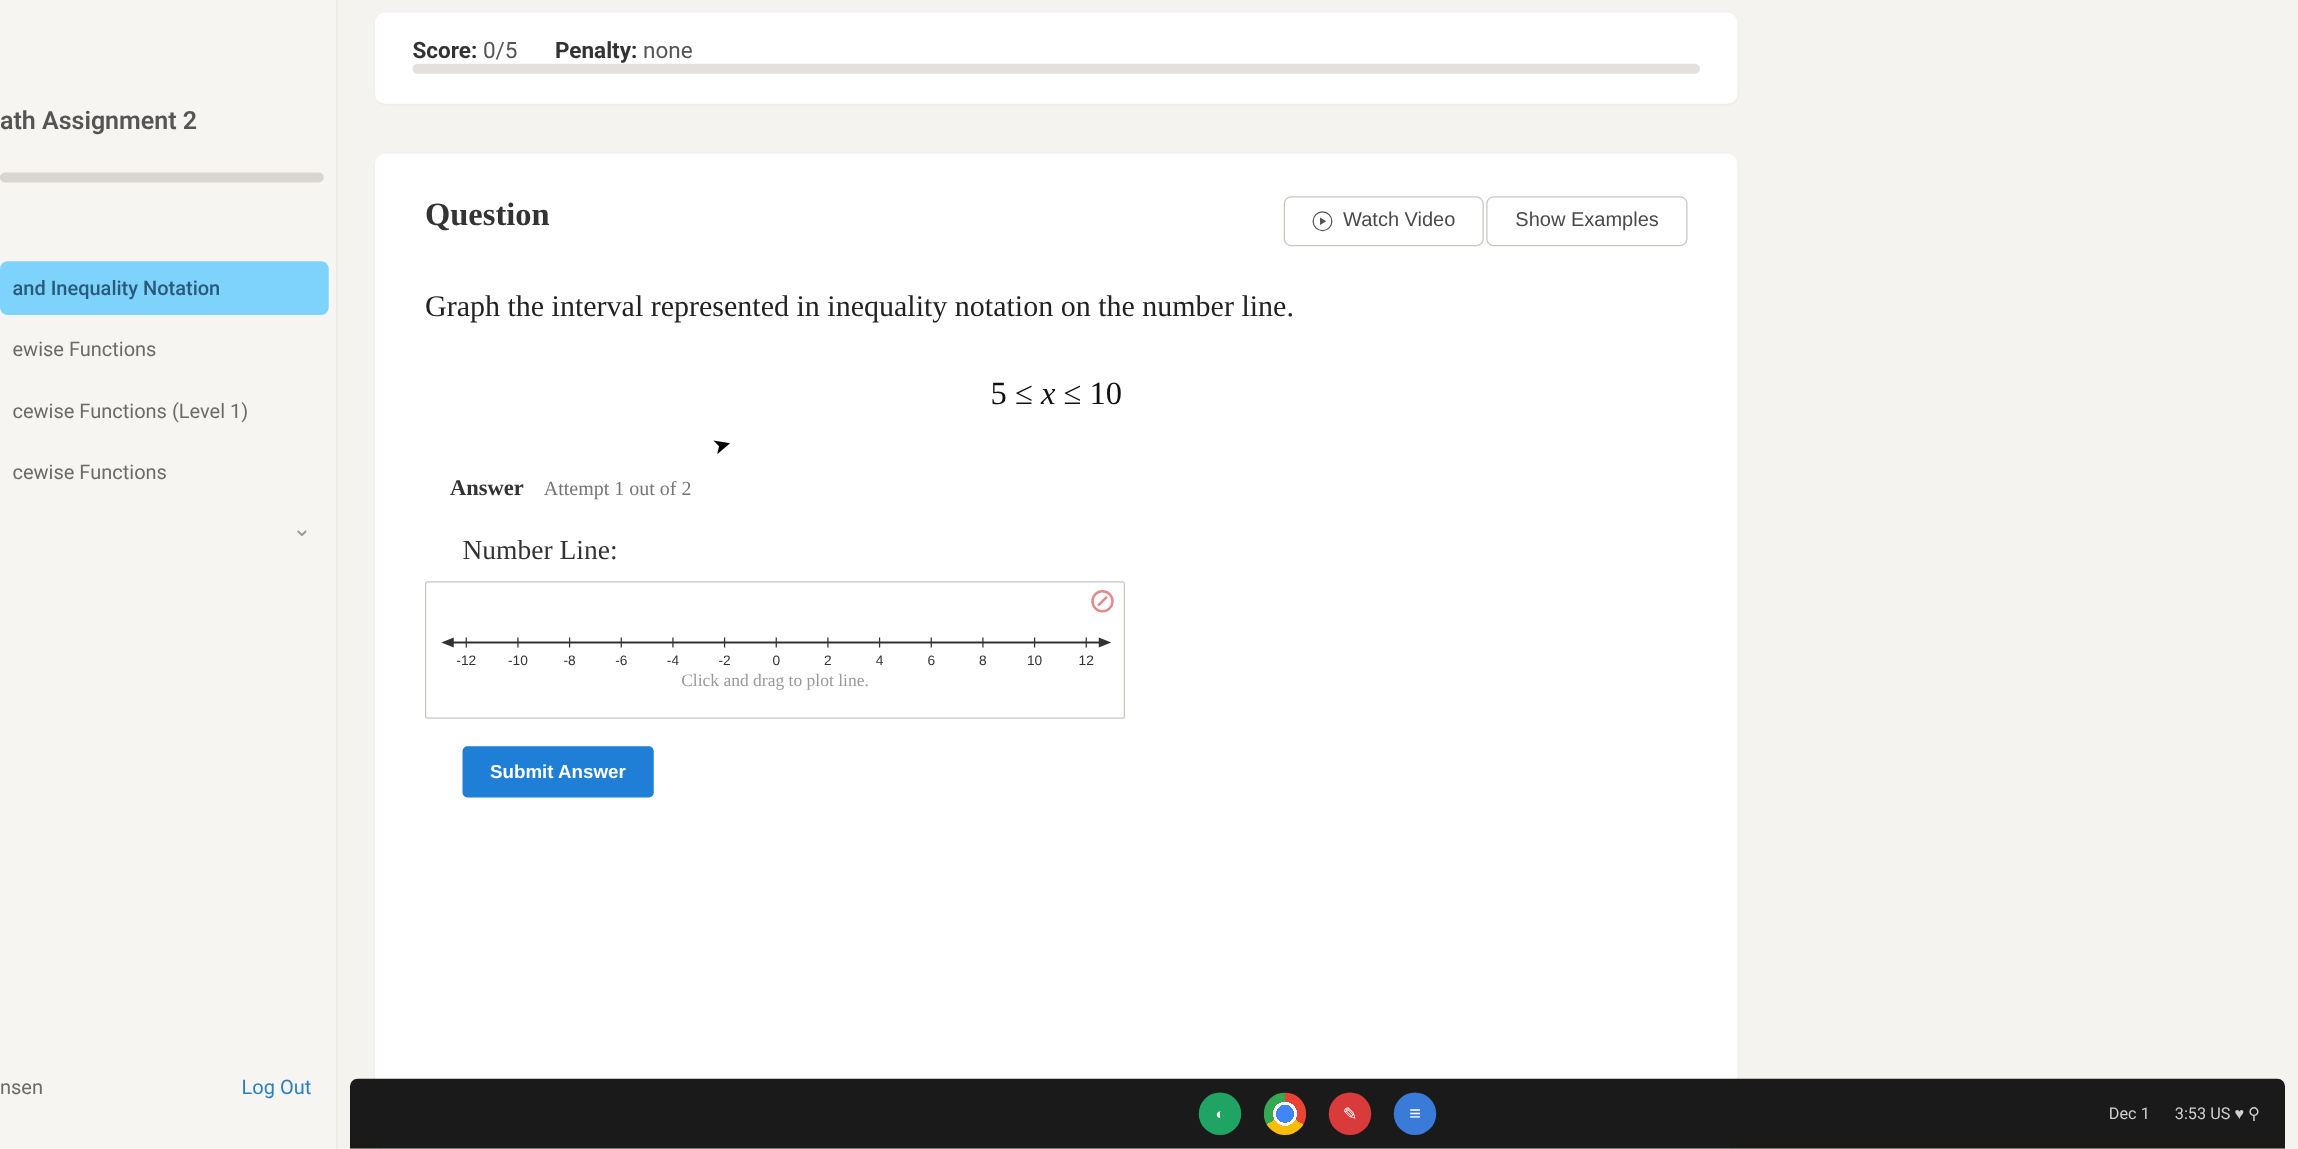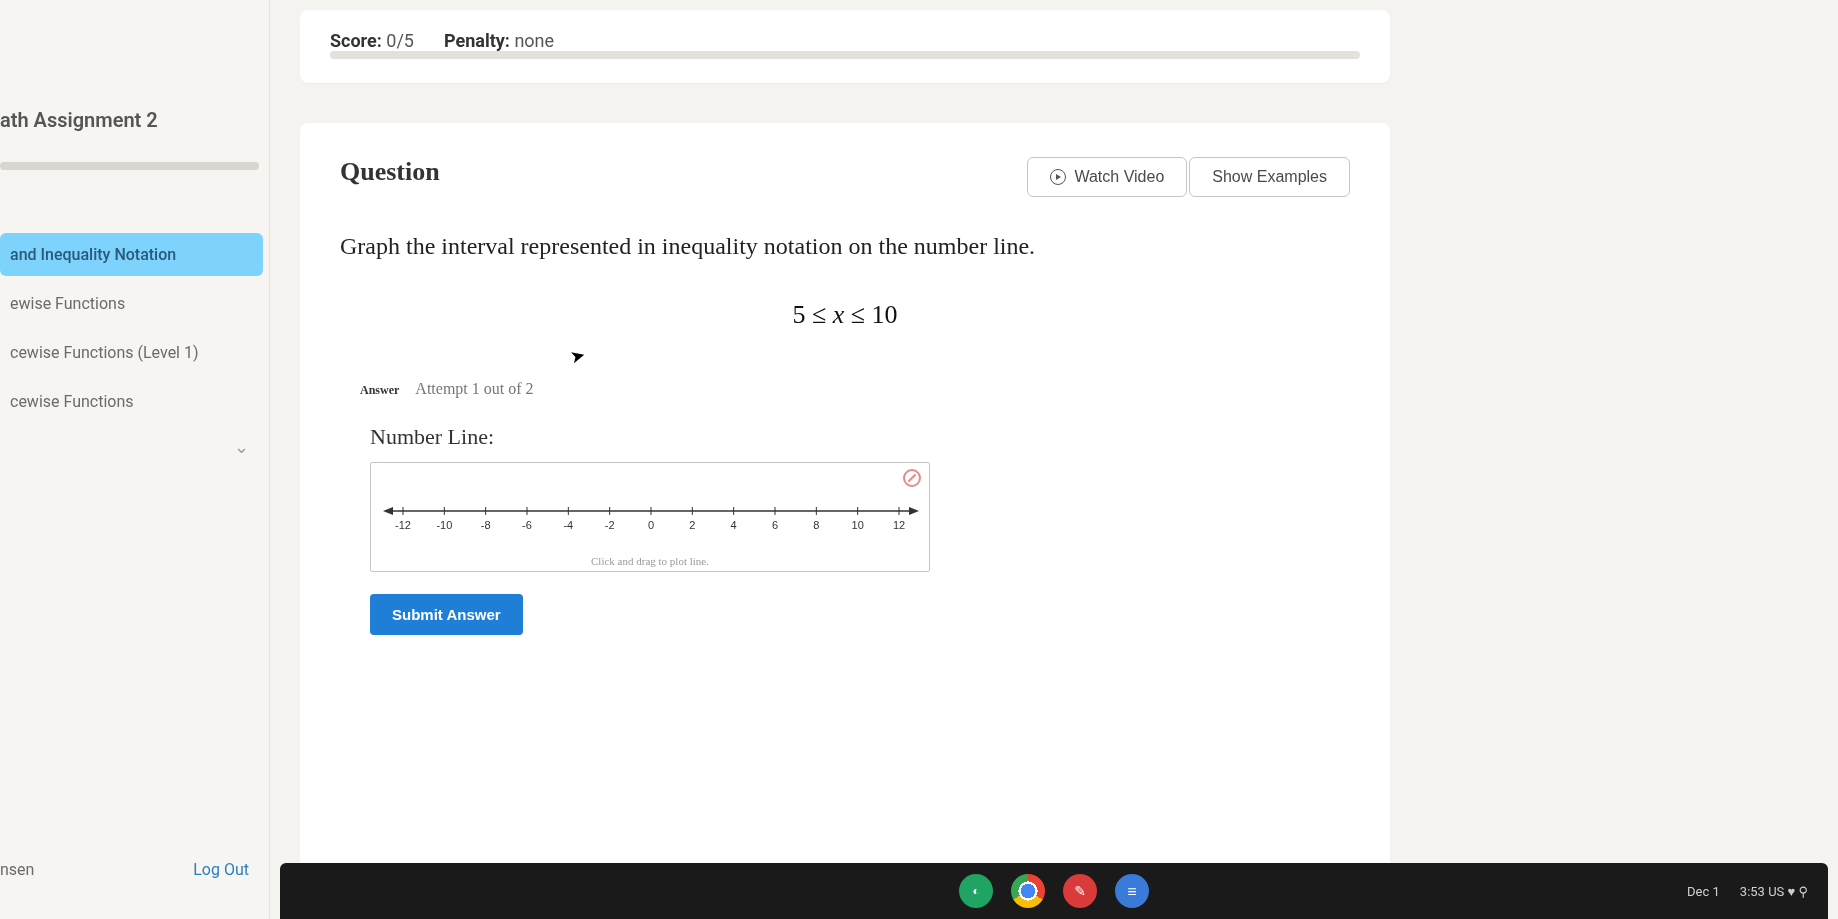--- a/index.html
+++ b/index.html
@@ -16,21 +16,21 @@
     display: flex;
     width: 100%;
     height: 100%;
   }
   .sidebar {
     width: 270px;
     background: #f7f5f2;
     border-right: 1px solid #e8e5e0;
     display: flex;
     flex-direction: column;
-    padding-top: 108px;
+    padding-top: 84px;
   }
   .sidebar-title {
     font-size: 20px;
     font-weight: 600;
     color: #555;
     padding: 0 20px 30px 0;
   }
   .sidebar-progress {
     height: 8px;
     background: #d9d6d1;
@@ -163,39 +163,38 @@
   .math .x { font-style: italic; }
   .answer-row {
     display: flex;
     align-items: baseline;
     gap: 16px;
     margin: 10px 0 26px 20px;
   }
   .answer-row .ans-label {
     font-family: Georgia, "Times New Roman", serif;
     font-weight: 700;
-    font-size: 12px;
+    font-size: 18px;
   }
   .answer-row .attempt {
     font-family: Georgia, "Times New Roman", serif;
     font-size: 16px;
     color: #777;
   }
   .nl-label {
     font-family: Georgia, "Times New Roman", serif;
     font-size: 22px;
     margin: 10px 0 12px 30px;
   }
   .number-line-box {
     position: relative;
     border: 1px solid #c9c6c1;
     border-radius: 2px;
     width: 560px;
     height: 110px;
-    margin-left: 30px;
     background: #fff;
   }
   .nl-clear {
     position: absolute;
     top: 6px; right: 8px;
     width: 18px; height: 18px;
     border: 2px solid #e48a8a;
     border-radius: 50%;
     cursor: pointer;
   }
@@ -203,24 +202,24 @@
     content: "";
     position: absolute;
     left: 2px; top: 6px;
     width: 10px; height: 2px;
     background: #e48a8a;
     transform: rotate(-45deg);
   }
   .nl-svg { position: absolute; left: 12px; top: 36px; }
   .nl-hint {
     position: absolute;
-    bottom: 4px;
+    bottom: 20px;
     width: 100%;
     text-align: center;
-    font-size: 11px;
+    font-size: 14px;
     color: #9a9a9a;
     font-family: Georgia, "Times New Roman", serif;
   }
   .submit-btn {
     margin: 22px 0 0 30px;
     background: #1f7fd6;
     color: #fff;
     border: none;
     border-radius: 4px;
     padding: 12px 22px;

